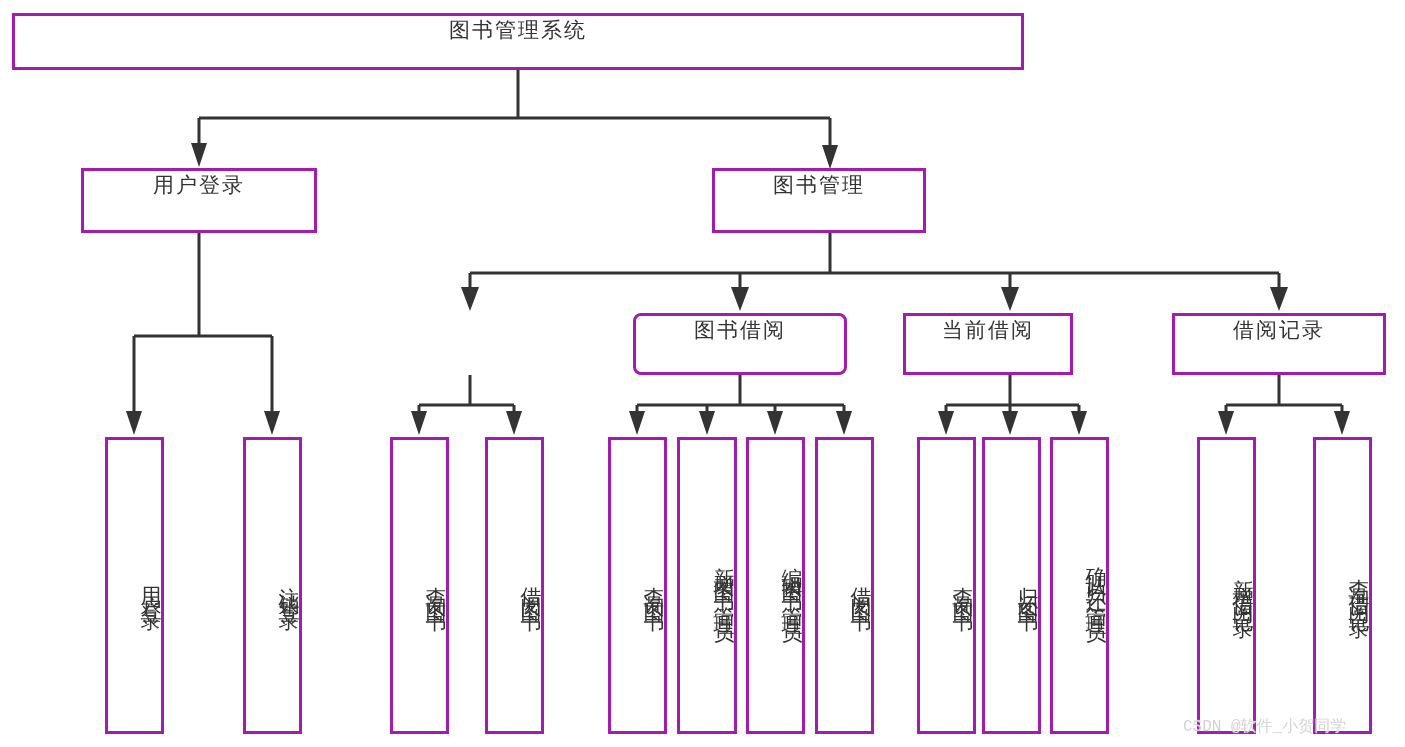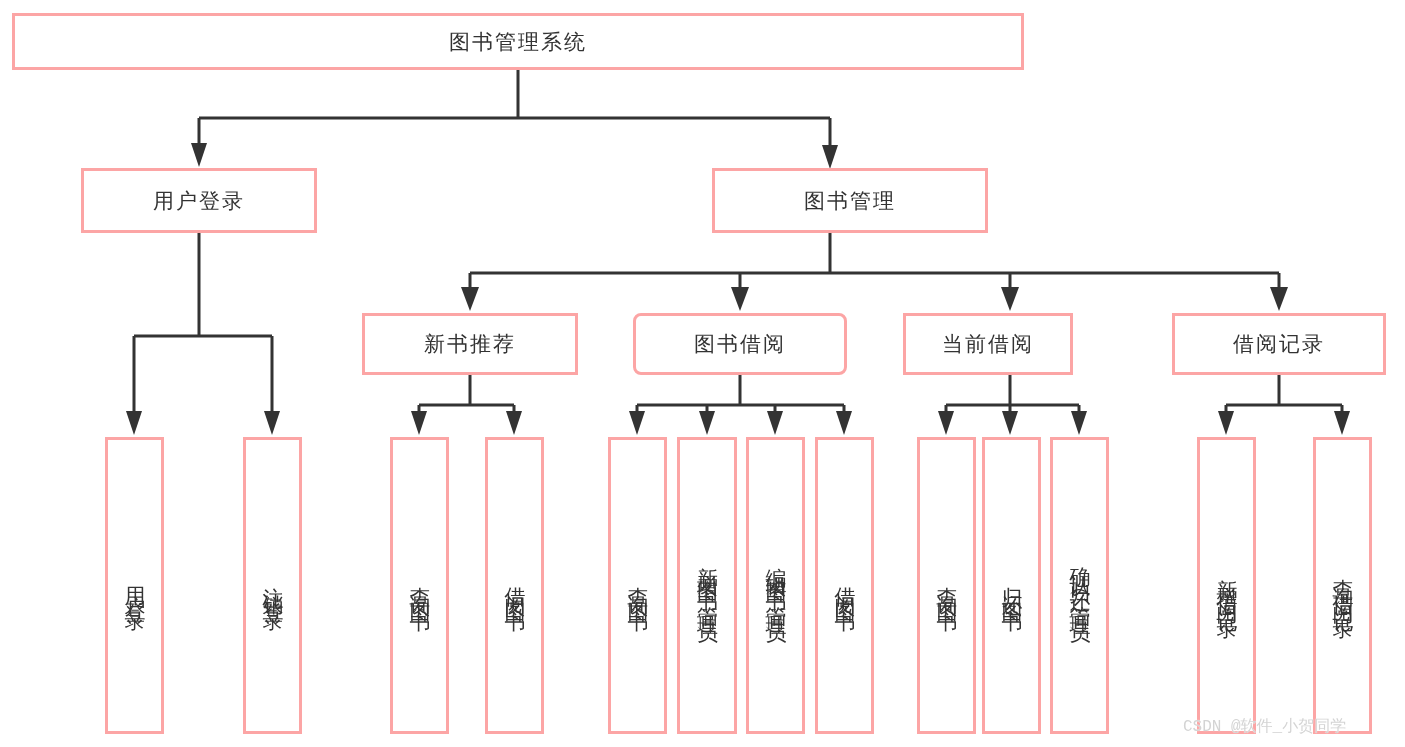--- a/index.html
+++ b/index.html
@@ -19,24 +19,23 @@
     position: absolute;
     left: 0;
     top: 0;
     width: 1405px;
     height: 747px;
     pointer-events: none;
   }
   .box {
     position: absolute;
     box-sizing: border-box;
-    border: 3px solid #fca5a5;
+    border: 3px solid #a21caf;
     background: #ffffff;
     display: flex;
-    align-items: center;
     justify-content: center;
     color: #333333;
     text-align: center;
   }
   .hlabel {
     font-size: 21px;
     letter-spacing: 2px;
     white-space: nowrap;
   }
   .root-label {
@@ -111,27 +110,24 @@
     </g>
   </svg>
 
   <div class="box" style="left:12px; top:13px; width:1012px; height:57px;">
     <span class="root-label">图书管理系统</span>
   </div>
 
   <div class="box" style="left:81px; top:168px; width:236px; height:65px;">
     <span class="hlabel">用户登录</span>
   </div>
-  <div class="box" style="left:712px; top:168px; width:276px; height:65px;">
+  <div class="box" style="left:712px; top:168px; width:214px; height:65px;">
     <span class="hlabel">图书管理</span>
   </div>
 
-  <div class="box" style="left:362px; top:313px; width:216px; height:62px;">
-    <span class="hlabel">新书推荐</span>
-  </div>
   <div class="box" style="left:633px; top:313px; width:214px; height:62px;border-radius:8px;">
     <span class="hlabel">图书借阅</span>
   </div>
   <div class="box" style="left:903px; top:313px; width:170px; height:62px;">
     <span class="hlabel">当前借阅</span>
   </div>
   <div class="box" style="left:1172px; top:313px; width:214px; height:62px;">
     <span class="hlabel">借阅记录</span>
   </div>
 

